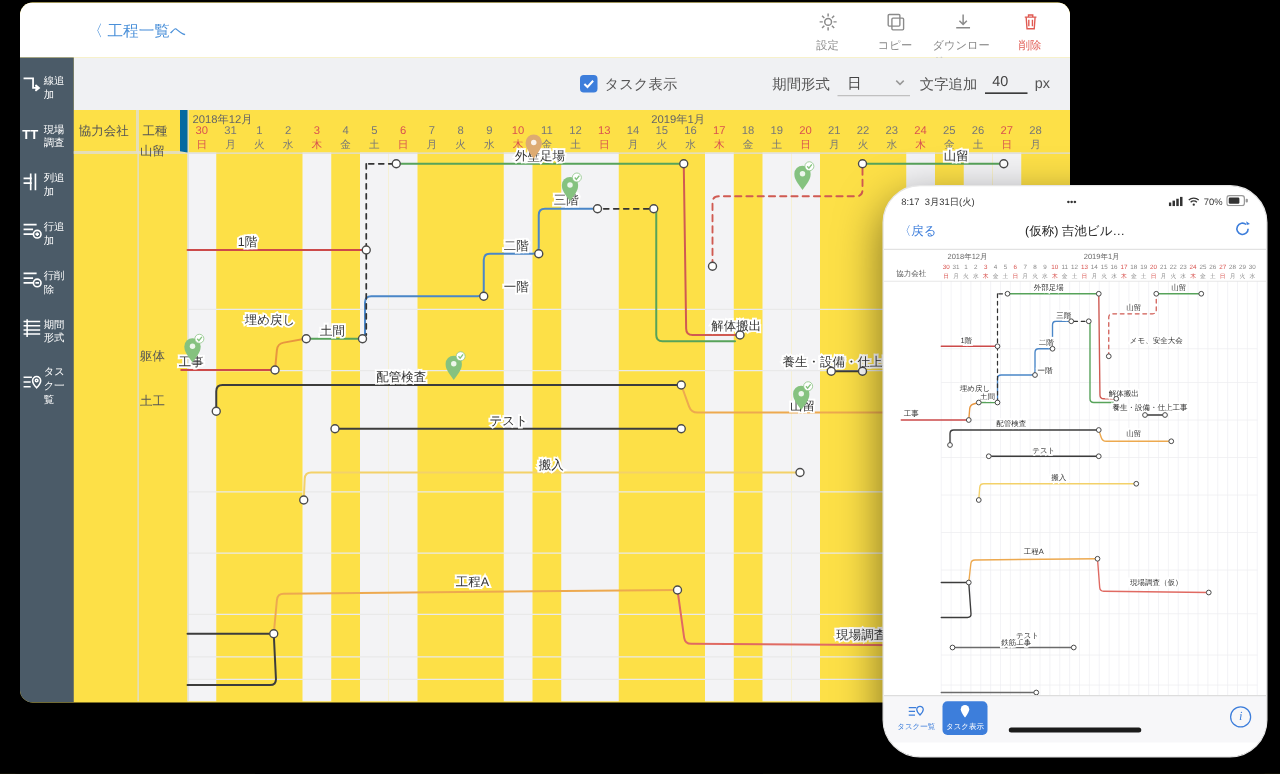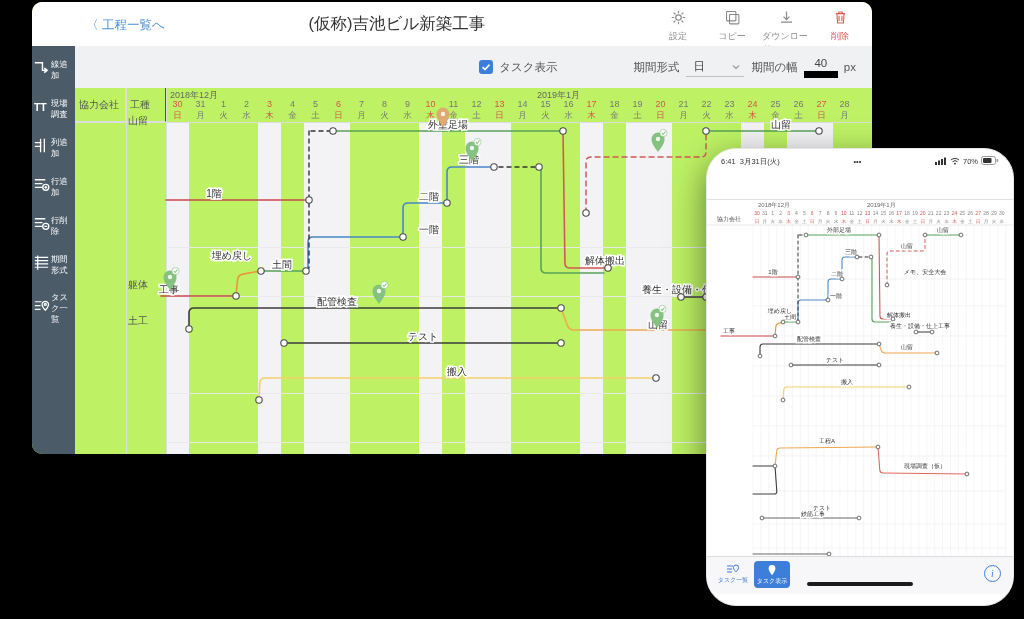--- a/index.html
+++ b/index.html
@@ -1,30 +1,30 @@
 <!DOCTYPE html>
 <html><head>
 <meta charset="utf-8">
 <style>
   html,body{margin:0;padding:0;background:#000;font-family:"Liberation Sans","DejaVu Sans",sans-serif;}
   .stage{position:relative;width:1024px;height:619px;background:#000;overflow:hidden;border-radius:16px;}
   
-  .main-window{position:absolute;left:32px;top:2px;width:840px;height:452px;background:#bef264;border-radius:10px;overflow:hidden;}
+  .main-window{position:absolute;left:16px;top:2px;width:840px;height:560px;background:#fde047;border-radius:10px;overflow:hidden;}
   .titlebar{position:absolute;left:0;top:0;right:0;height:44px;background:#fff;}
   .back-link{position:absolute;left:54px;top:15px;color:#4a90d9;font-size:12.5px;cursor:pointer;text-decoration:none;}
   .win-title{position:absolute;left:150px;right:260px;top:11px;text-align:center;font-size:16.5px;color:#333;}
   .actions{position:absolute;right:8px;top:5px;display:flex;gap:6px;}
   .action{display:flex;flex-direction:column;align-items:center;width:48px;color:#8a8a8a;font-size:9px;cursor:pointer;padding-top:2px;}
   .action svg{width:17px;height:17px;margin-bottom:2px;}
   .action.danger{color:#e05a52;}
   .controlsbar{position:absolute;left:43px;top:44px;right:0;height:42px;background:#f0f1f3;display:flex;align-items:center;justify-content:flex-end;gap:8px;padding-right:16px;font-size:11.5px;color:#555;box-sizing:border-box;}
   .ctl-group{display:flex;align-items:center;gap:6px;}
   .chk{width:14px;height:14px;border-radius:3px;background:#3d7edb;display:inline-flex;align-items:center;justify-content:center;}
   .sel{border-bottom:1px solid #c0c0c0;padding:1px 4px 2px 8px;min-width:46px;display:inline-flex;justify-content:space-between;align-items:center;color:#444;}
-  .numfield{border-bottom:7px solid #000000;padding:1px 6px 2px 6px;min-width:22px;text-align:center;color:#444;}
+  .numfield{border-bottom:1px solid #000000;padding:1px 6px 2px 6px;min-width:22px;color:#444;}
   .spacer{width:60px;}
   
   .toolbar{position:absolute;left:0;top:44px;bottom:0;width:43px;background:#4b5b68;display:flex;flex-direction:column;align-items:center;padding-top:12px;box-sizing:border-box;}
   .tool{display:flex;flex-direction:row;align-items:center;color:#fff;font-size:8.3px;margin-bottom:15px;cursor:pointer;width:43px;}
   .tool svg{width:19px;height:19px;margin-bottom:3px;}
   
   .vline{position:absolute;width:1px;background:#ddd;}
   .hline{position:absolute;height:1px;background:#e9e9e9;}
   .stripe{position:absolute;background:#f3f3f5;}
   .hdr-cell{position:absolute;top:86px;height:34px;font-size:10px;color:#555;display:flex;align-items:center;padding-left:4px;box-sizing:border-box;}
@@ -54,21 +54,20 @@
 </style>
 </head>
 <body>
 
 <div class="stage">
 
   <div class="main-window">
 
     <div class="titlebar">
       <a class="back-link">〈 工程一覧へ</a>
-      <div class="win-title">(仮称)吉池ビル新築工事</div>
       <div class="actions">
         <div class="action">
           <span><svg viewBox="0 0 20 20">
                 <g stroke="#8a8a8a" stroke-width="1.4" fill="none">
                   <circle cx="10" cy="10" r="3.2"></circle>
                   <path d="M10 2v3M10 15v3M2 10h3M15 10h3M4.3 4.3l2.1 2.1M13.6 13.6l2.1 2.1M15.7 4.3l-2.1 2.1M6.4 13.6l-2.1 2.1"></path>
                 </g>
               </svg></span>
           <span>設定</span>
         </div>
@@ -116,21 +115,21 @@
       <div class="ctl-group">
         <span>期間形式</span>
         <span class="sel">
           <span>日</span>
           <span><svg width="8" height="6" viewBox="0 0 8 6">
                 <path d="M1 1.5L4 4.5 7 1.5" stroke="#999" stroke-width="1.2" fill="none"></path>
               </svg></span>
         </span>
       </div>
       <div class="ctl-group">
-        <span>期間の幅</span>
+        <span>文字追加</span>
         <span class="numfield">40</span>
         <span>px</span>
       </div>
     </div>
 
     <div class="toolbar">
       <div class="tool">
         <span><svg viewBox="0 0 20 20">
               <g stroke="#fff" stroke-width="1.5" fill="none">
                 <path d="M3 5h8v8h4"></path>
@@ -338,21 +337,21 @@
           <div class="dow red">日</div>
         </div>
         <div class="cal-col" style="left: 801px; width: 23px;">
           <div>28</div>
           <div class="dow">月</div>
         </div>
         <div class="month-label" style="left: 138px;">2018年12月</div>
         <div class="month-label" style="left: 505px;">2019年1月</div>
       </div>
     <div class="hdr-cell" style="left:43px;width:51px;border-right:1px solid #ddd;border-bottom:1px solid #ddd;">協力会社</div>
-    <div class="hdr-cell" style="left:94px;width:40px;border-right:1px solid #0369a1;border-bottom:1px solid #ddd;">工種</div>
+    <div class="hdr-cell" style="left:94px;width:40px;border-right:6px solid #0369a1;border-bottom:1px solid #ddd;">工種</div>
     <div id="rowlabels">
         <div class="row-label" style="left: 96px; top: 112px;">山留</div>
         <div class="row-label" style="left: 96px; top: 252px; margin-top: 24px;">躯体</div>
         <div class="row-label" style="left: 96px; top: 312px;">土工</div>
       </div>
     <svg id="gantt" width="840" height="560" viewBox="0 0 840 560">
         <path d="M 279 129 L 301 129" fill="none" stroke="#333333" stroke-width="1.4" stroke-linecap="round" stroke-dasharray="4,4"></path>
         <path d="M 301 129 L 531 129" fill="none" stroke="#57a35a" stroke-width="1.6" stroke-linecap="round"></path>
         <path d="M 531 129 L 532.9270150760334 261.00053270829045 Q 533 266 538 266 L 576 266" fill="none" stroke="#d05a52" stroke-width="1.6" stroke-linecap="round"></path>
         <path d="M 509 165 L 509 266 Q 509 271 514 271 L 572 271" fill="none" stroke="#57a35a" stroke-width="1.6" stroke-linecap="round"></path>
@@ -447,21 +446,21 @@
           <path d="M625,326 C619,318 618.5,316 618.5,313 A6.5,6.5 0 1 1 631.5,313 C631.5,316 631,318 625,326 Z" fill="#85c27f"></path>
           <circle cx="625" cy="313" r="2.2" fill="rgba(255,255,255,0.85)"></circle>
           <circle cx="630.5" cy="307" r="3.6" fill="#fff" stroke="#85c27f" stroke-width="0.6"></circle>
           <path d="M628.8,307 l1.3,1.5 l2.4,-3" stroke="#85c27f" stroke-width="1.1" fill="none"></path>
         </g>
       </svg>
   </div>
 
   <div class="ipad">
     <div class="ipad-status">
-      <span><span>6:41</span>&nbsp;&nbsp;<span>3月31日(火)</span></span>
+      <span><span>8:17</span>&nbsp;&nbsp;<span>3月31日(火)</span></span>
       <span>•••</span>
       <span class="right">
         <span><svg width="12" height="8" viewBox="0 0 12 8">
               <g fill="#333">
                 <rect x="0" y="5" width="2" height="3"></rect>
                 <rect x="3" y="3.5" width="2" height="4.5"></rect>
                 <rect x="6" y="2" width="2" height="6"></rect>
                 <rect x="9" y="0.5" width="2" height="7.5"></rect>
               </g>
             </svg></span>
@@ -472,20 +471,28 @@
               </g>
               <circle cx="5" cy="6.7" r="0.9" fill="#333"></circle>
             </svg></span>
         <span>70%</span>
         <span><svg width="18" height="9" viewBox="0 0 18 9">
               <rect x="0.5" y="0.5" width="14" height="8" rx="2" stroke="#999" fill="none"></rect>
               <rect x="2" y="2" width="8.5" height="5" rx="1" fill="#333"></rect>
               <rect x="15.5" y="3" width="1.8" height="3" rx="0.8" fill="#999"></rect>
             </svg></span>
       </span>
+    </div>
+    <div class="ipad-nav">
+      <span class="ipad-back">〈戻る</span>
+      <span class="ipad-title">(仮称) 吉池ビル…</span>
+      <span class="ipad-refresh"><svg width="14" height="14" viewBox="0 0 14 14">
+            <path d="M11.5 7a4.5 4.5 0 1 1-1.6-3.4" stroke="#3d7edb" stroke-width="1.3" fill="none"></path>
+            <path d="M10 1l0.4 2.9L13 3.2z" fill="#3d7edb"></path>
+          </svg></span>
     </div>
     <div class="ipad-divider"></div>
     <svg id="ichart" width="306" height="456" viewBox="0 0 306 456" style="position:absolute;left:0;top:0;">
         <line x1="46" y1="76" x2="46" y2="407" stroke="#ececf0" stroke-width="0.5"></line>
         <line x1="53.9" y1="76" x2="53.9" y2="407" stroke="#ececf0" stroke-width="0.5"></line>
         <line x1="61.8" y1="76" x2="61.8" y2="407" stroke="#ececf0" stroke-width="0.5"></line>
         <line x1="69.7" y1="76" x2="69.7" y2="407" stroke="#ececf0" stroke-width="0.5"></line>
         <line x1="77.6" y1="76" x2="77.6" y2="407" stroke="#ececf0" stroke-width="0.5"></line>
         <line x1="85.5" y1="76" x2="85.5" y2="407" stroke="#ececf0" stroke-width="0.5"></line>
         <line x1="93.4" y1="76" x2="93.4" y2="407" stroke="#ececf0" stroke-width="0.5"></line>

